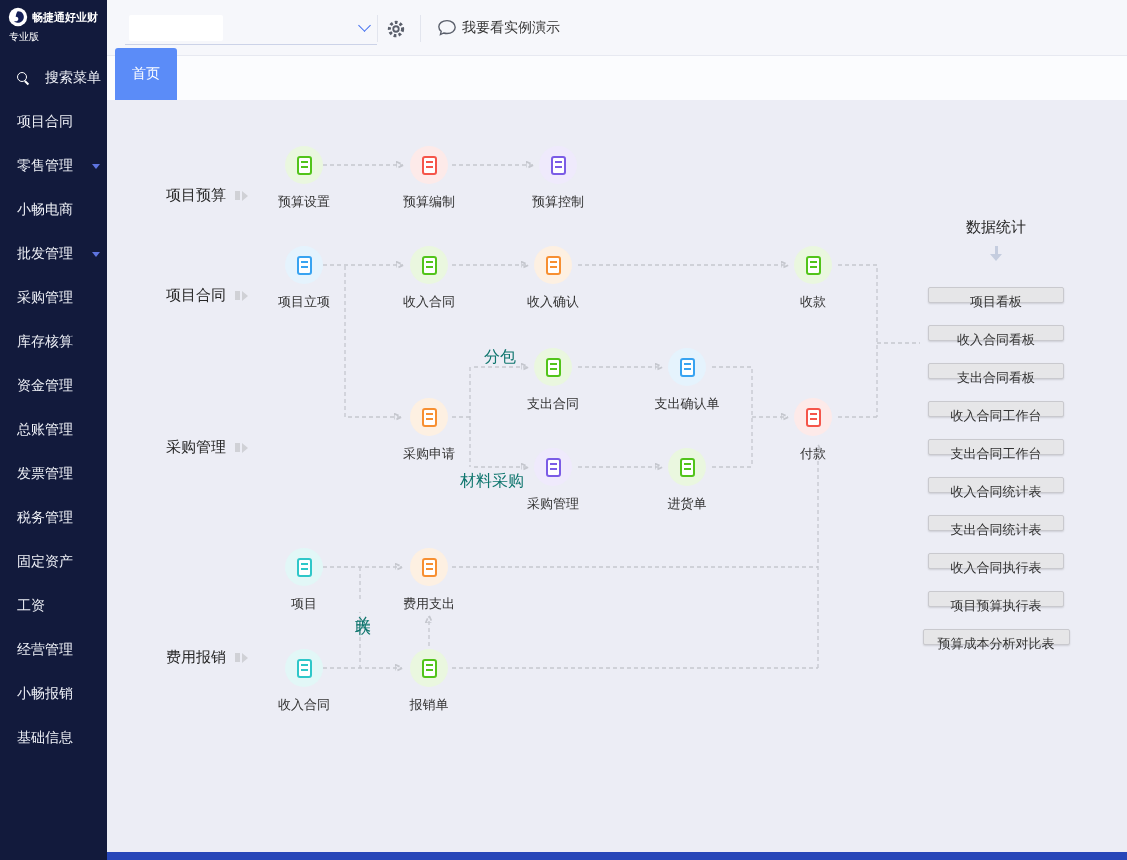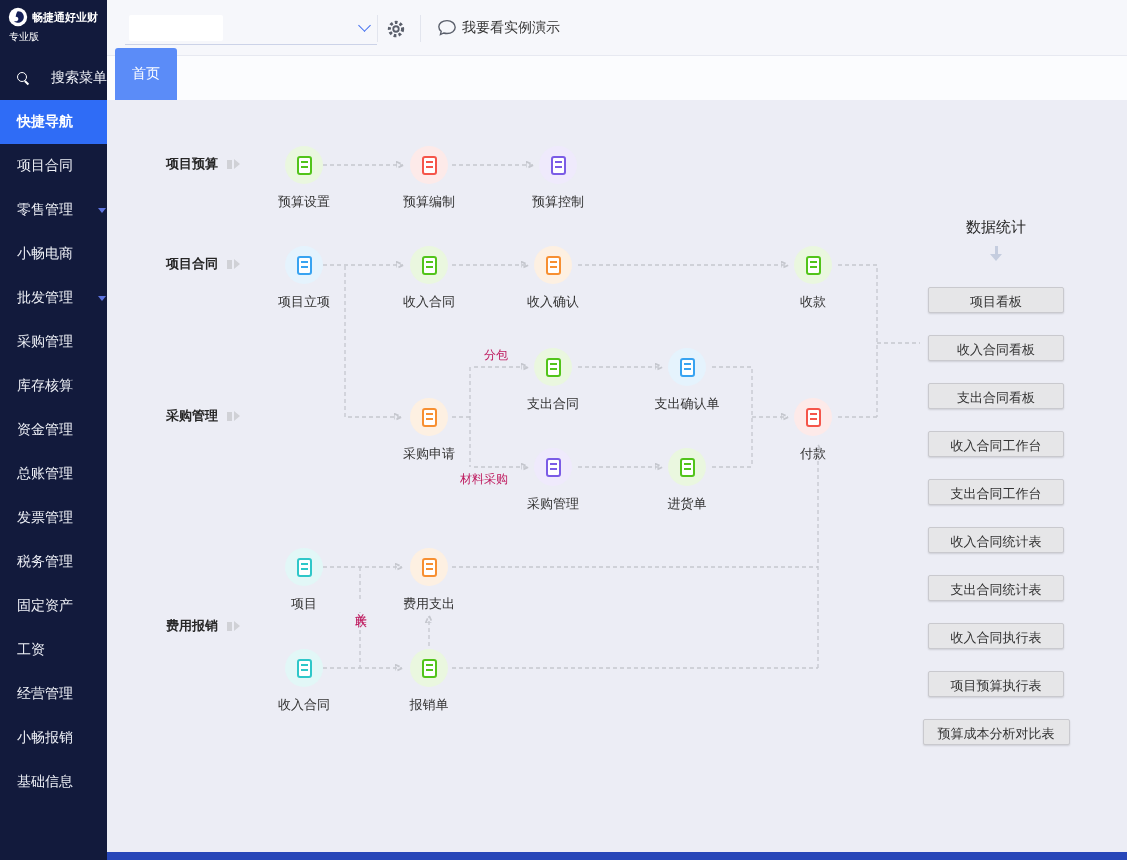--- a/index.html
+++ b/index.html
@@ -6,21 +6,21 @@
   html,body { background:#dfe1ea; }
   body { font-family:"Liberation Sans","DejaVu Sans",sans-serif; }
   .page { position:relative; width:1127px; height:860px; background:#ecedf5; overflow:hidden; }
 
   
   .sidebar { position:absolute; left:0; top:0; width:107px; height:100%; background:#121a3c; z-index:6; }
   .logo { height:56px; padding:7px 4px 4px 8px; color:#fff; }
   .logo-row { display:flex; align-items:center; gap:4px; }
   .logo-title { font-size:11px; font-weight:bold; white-space:nowrap; letter-spacing:0;text-align:right; }
   .logo-sub { font-size:10px; margin-top:3px; margin-left:1px; color:#fff; }
-  .nav-item { height:44px; padding-left:17px; color:#eef0f6; font-size:14px; cursor:pointer; display:flex; align-items:center; gap:21px; white-space:nowrap; }
+  .nav-item { height:44px; padding-left:17px; color:#eef0f6; font-size:14px; cursor:pointer; display:flex; align-items:center; gap:15px; white-space:nowrap; }
   .nav-item.active { background:#2f6cf6; color:#fff; font-weight:bold; }
   .search-icon { position:relative; width:13px; height:13px; flex:0 0 auto; }
   .search-icon::before { content:""; position:absolute; left:0; top:0; width:8px; height:8px; border:1.5px solid #fff; border-radius:50%; }
   .search-icon::after { content:""; position:absolute; left:8px; top:8px; width:5px; height:1.6px; background:#fff; transform:rotate(45deg); transform-origin:left center; }
   .caret-down-icon { width:0; height:0; border-left:4.5px solid transparent; border-right:4.5px solid transparent; border-top:5.5px solid #5e74e0; margin-left:4px; }
 
   
   .topbar { position:absolute; left:107px; top:0; right:0; height:56px; background:#f6f7fb; border-bottom:1px solid #e7e9f1; z-index:5; }
   .dropdown { position:absolute; left:18px; top:12px; width:252px; height:33px; border-bottom:1px solid #ccd3e8; cursor:pointer; }
   .dropdown .value { position:absolute; left:4px; top:8px; font-size:14px; color:#333; }
@@ -35,49 +35,49 @@
   
   .tabbar { position:absolute; left:107px; top:56px; right:0; height:44px; background:#fbfcfe; z-index:5; }
   .tab-home { position:absolute; left:8px; bottom:0; width:62px; height:52px; background:#5b8cf8; color:#fff; font-size:14px; display:flex; align-items:center; justify-content:center; border-radius:3px 3px 0 0; cursor:pointer; }
 
   .footerbar { position:absolute; left:107px; right:0; bottom:0; height:8px; background:#2746b8; z-index:5; }
 
   
   .edges { position:absolute; left:0; top:0; z-index:1; }
   .edges path { fill:none; stroke:#c5c7ce; stroke-width:1.3; stroke-dasharray:4 3; }
 
-  .row-label { position:absolute; z-index:2; display:flex; align-items:center; gap:9px; font-size:13px; color:#262626; font-weight:700; }
+  .row-label { position:absolute; z-index:2; display:flex; align-items:center; gap:9px; font-size:15px; color:#262626; font-weight:400;margin-top:31px; }
   .rl-marker { display:flex; align-items:center; gap:2px; }
   .rl-marker::before { content:""; width:5px; height:9px; background:#d0d1d6; }
   .rl-marker::after { content:""; width:0; height:0; border-top:5px solid transparent; border-bottom:5px solid transparent; border-left:6px solid #d0d1d6; }
 
   .node { position:absolute; width:80px; display:flex; flex-direction:column; align-items:center; z-index:2; cursor:pointer; }
   .circle { width:38px; height:38px; border-radius:50%; display:flex; align-items:center; justify-content:center; background:var(--bg); }
   .doc { width:15px; height:19px; border:2px solid var(--c); border-radius:3px; background:#fff; position:relative; }
   .doc::before,.doc::after { content:""; position:absolute; left:2px; right:2px; height:2px; background:var(--c); }
   .doc::before { top:3px; } .doc::after { top:8px; }
   .nlabel { margin-top:9px; font-size:13px; color:#333; white-space:nowrap; }
 
   .c-green  { --c:#52c41a; --bg:#eaf7df; }
   .c-red    { --c:#f5554a; --bg:#fdeae9; }
   .c-purple { --c:#7b5ce6; --bg:#efeafc; }
   .c-blue   { --c:#38a3f1; --bg:#e5f3fd; }
   .c-orange { --c:#f78f31; --bg:#fdf0e2; }
   .c-teal   { --c:#2ec7c9; --bg:#e2f7f7; }
 
-  .edge-label { position:absolute; z-index:2; font-size:12px; color:#be185d; white-space:nowrap; }
+  .edge-label { position:absolute; z-index:2; font-size:16px; color:#0f766e; white-space:nowrap; }
   .edge-label.vertical { writing-mode:vertical-rl; text-orientation:upright; background:#ecedf5; padding:3px 0; letter-spacing:3px; }
 
   
   .stats { position:absolute; left:916px; top:218px; width:160px; display:flex; flex-direction:column; align-items:center; z-index:2; }
   .stats-title { font-size:15px; color:#262626; font-weight:500; }
   .stats-arrow { margin-top:9px; display:flex; flex-direction:column; align-items:center; }
   .stats-arrow .stem { width:3px; height:8px; background:#c5cddf; }
   .stats-arrow .head { width:0; height:0; border-left:6px solid transparent; border-right:6px solid transparent; border-top:7px solid #c5cddf; }
-  .stat-btn { margin-top:22px; width:136px; height:26px; line-height:28px; text-align:center; background:#e6e6e8; border:1px solid #c9c9ce; border-radius:2px; box-shadow:0 1px 2px rgba(0,0,0,0.13); font-size:13px; color:#333; cursor:pointer; white-space:nowrap; }
+  .stat-btn { margin-top:22px; width:136px; height:16px; line-height:28px; text-align:center; background:#e6e6e8; border:1px solid #c9c9ce; border-radius:2px; box-shadow:0 1px 2px rgba(0,0,0,0.13); font-size:13px; color:#333; cursor:pointer; white-space:nowrap; }
   .stat-btn.first { margin-top:26px; }
   .stat-btn.wide { width:auto; padding:0 14px; }
 </style>
 </head>
 <body>
 
 <div class="page">
 
   <svg class="edges" width="1127" height="860" viewBox="0 0 1127 860">
     <defs>
@@ -117,23 +117,20 @@
         </svg>
         <span class="logo-title">畅捷通好业财</span>
       </div>
       <div class="logo-sub">专业版</div>
     </div>
     <nav>
       <div class="nav-item">
           <span class="search-icon"></span>
           <span>搜索菜单</span>
         </div>
-      <div class="nav-item active">
-          <span>快捷导航</span>
-        </div>
       <div class="nav-item">
           <span>项目合同</span>
         </div>
       <div class="nav-item">
           <span>零售管理</span>
           <span class="caret-down-icon"></span>
         </div>
       <div class="nav-item">
           <span>小畅电商</span>
         </div>

